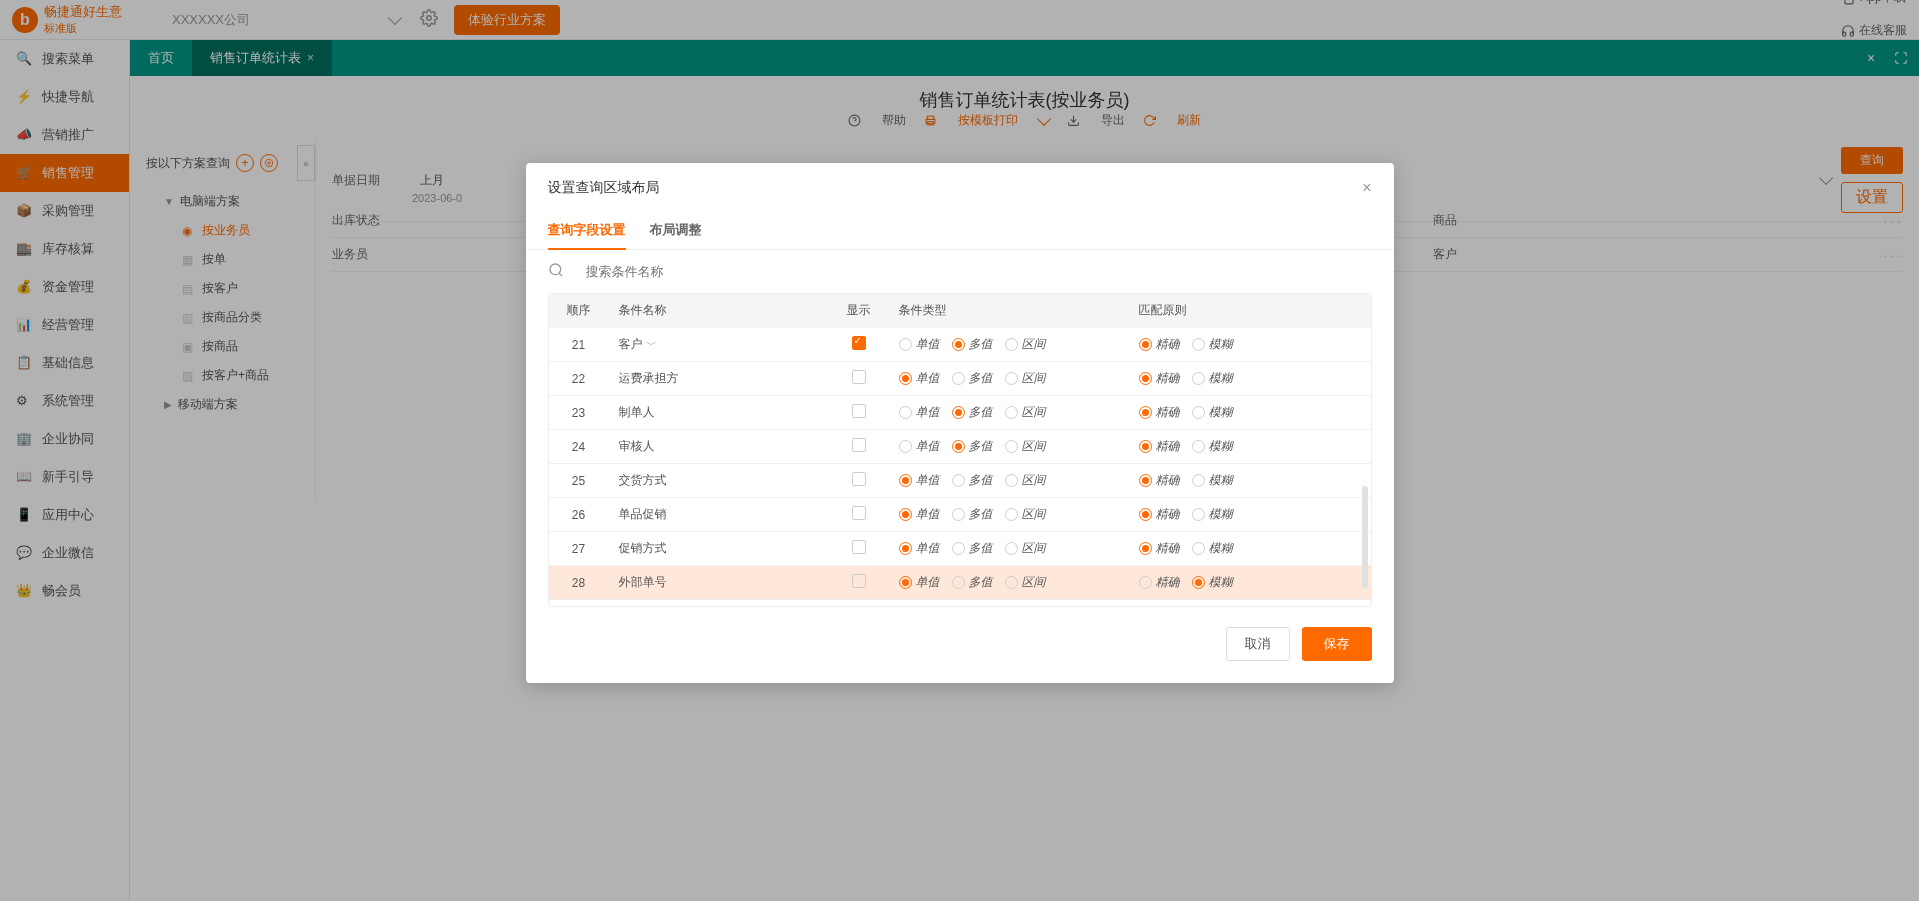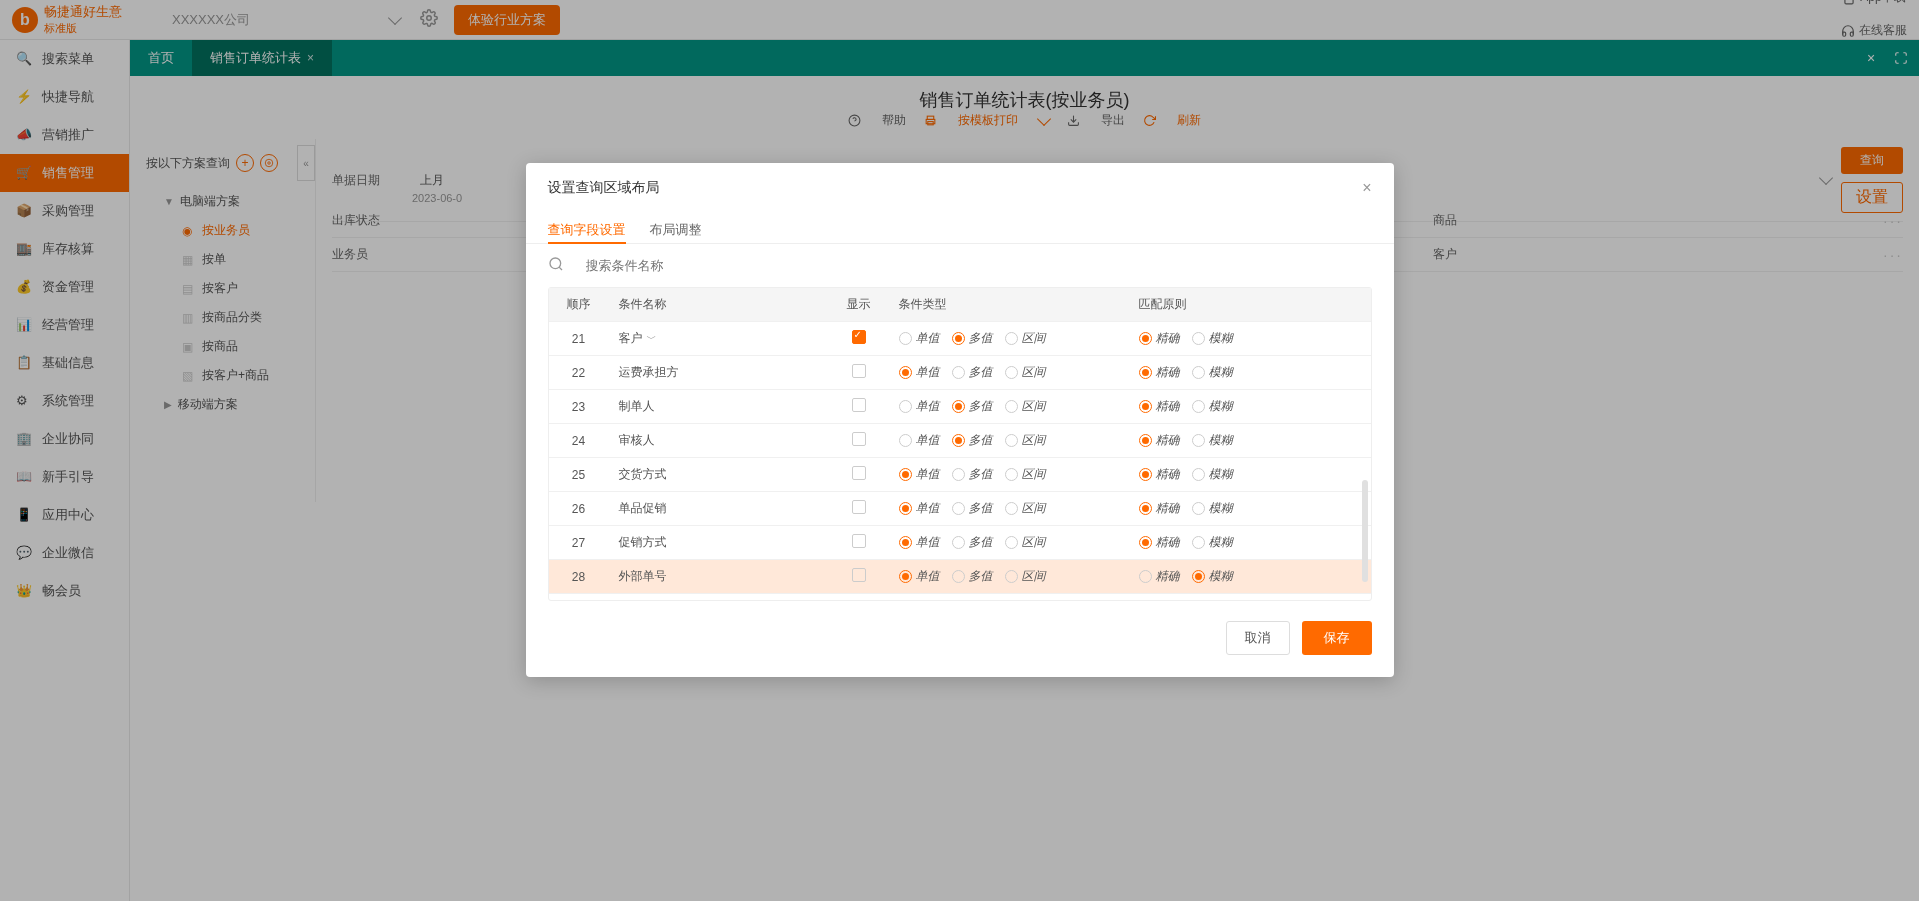--- a/index.html
+++ b/index.html
@@ -69,21 +69,21 @@
     .placeholder-img { width: 120px; height: 110px; position: relative; }
     .placeholder-tips { font-size: 12px; color: #888; }
     .tip-row { display: flex; align-items: center; gap: 6px; margin: 4px 0; }
 
     
     .modal-overlay { position: absolute; inset: 0; background: rgba(0,0,0,0.3); z-index: 100; display: flex; align-items: flex-start; justify-content: center; }
     .modal { background: #fff; width: 868px; margin-top: 163px; border-radius: 4px; box-shadow: 0 4px 20px rgba(0,0,0,0.2); }
     .modal-header { display: flex; align-items: center; padding: 16px 22px; font-size: 14px; color: #333; border-bottom: none; }
     .modal-close { margin-left: auto; cursor: pointer; font-size: 16px; color: #999; }
     .modal-tabs { display: flex; gap: 24px; padding: 0 22px; border-bottom: 1px solid #eee; font-size: 13px; }
-    .modal-tab { padding: 8px 0 4px; cursor: pointer; color: #666; position: relative; }
+    .modal-tab { padding: 8px 0 10px; cursor: pointer; color: #666; position: relative; font-weight: bold; }
     .modal-tab.active { color: #ff6a00; }
     .modal-tab.active::after { content: ""; position: absolute; left: 0; right: 0; bottom: -1px; height: 2px; background: #ff6a00; }
     .modal-search { padding: 10px 22px; display: flex; align-items: center; gap: 18px; }
     .search-input { border: none; outline: none; font-size: 13px; padding: 4px; width: 200px; }
     .search-icon-wrap { color: #999; }
 
     .modal-table { margin: 0 22px; border: 1px solid #eee; border-radius: 3px; position: relative; }
     .modal-table-scroll { max-height: 312px; overflow-y: auto; }
     .mt-head { display: flex; background: #f5f5f5; font-size: 12px; color: #555; font-weight: 500; position: sticky; top: 0; }
     .mt-row { display: flex; border-top: 1px solid #f0f0f0; font-size: 12px; color: #555; align-items: center; min-height: 32px; }

